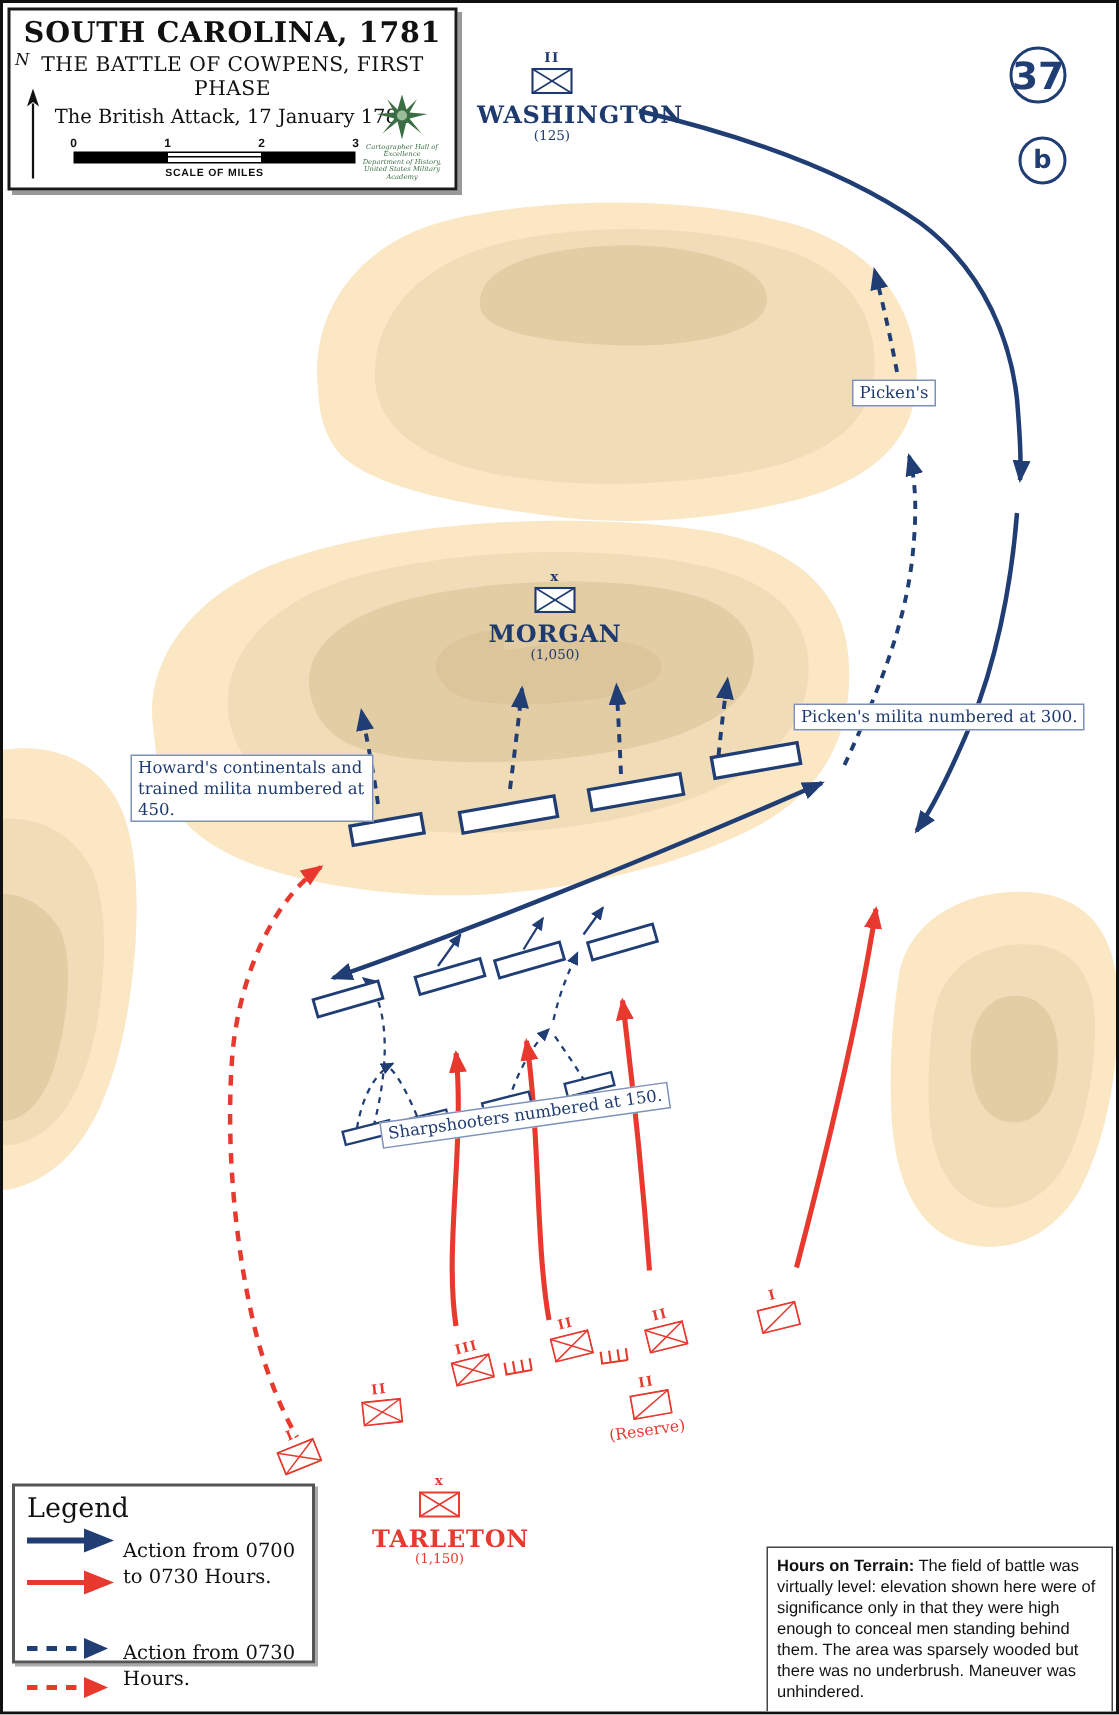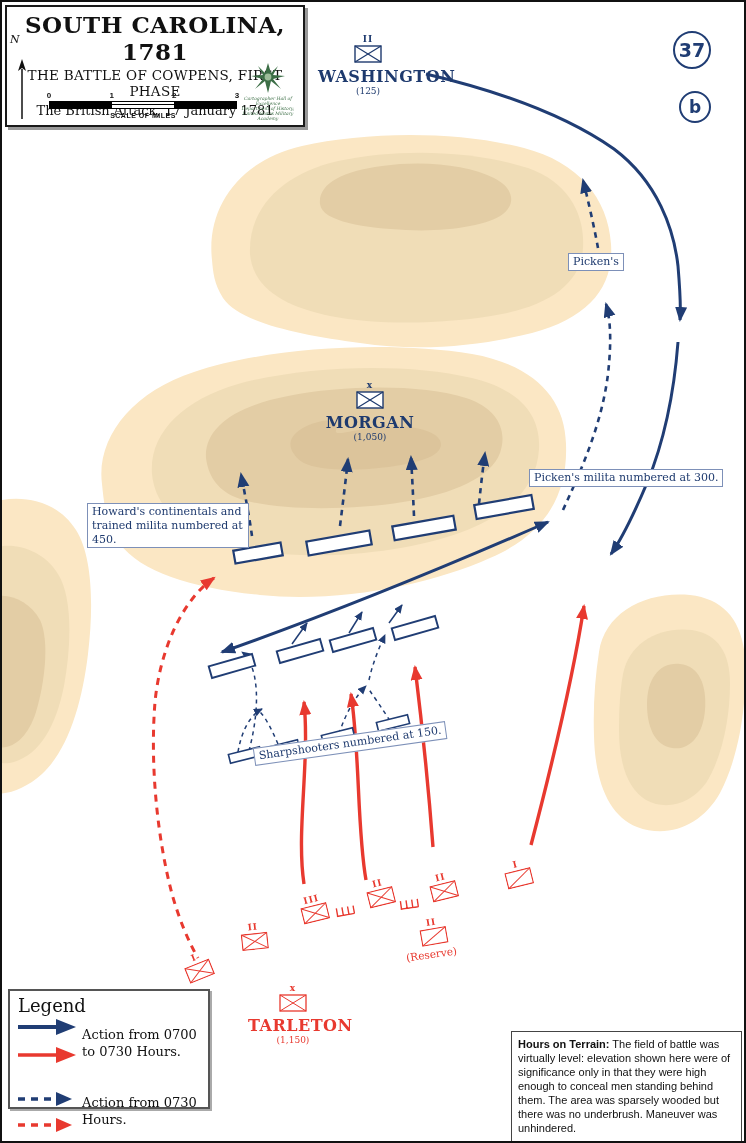--- a/index.html
+++ b/index.html
@@ -1,38 +1,38 @@
 <!DOCTYPE html>
 <html><head>
 <meta charset="utf-8">
 <style>
   html,body{margin:0;padding:0;background:#e8e8e8;}
   #page{position:relative;width:746px;height:1143px;background:#ffffff;border:2px solid #111;box-sizing:border-box;overflow:hidden;font-family:"DejaVu Serif","Liberation Serif",serif;}
   #mapsvg{position:absolute;left:0;top:0;}
   .navy{color:#1e3a6e;}
   
   #titlebox{position:absolute;left:3px;top:3px;width:300px;height:122px;background:#fff;border:2.5px solid #1a1a1a;box-shadow:3px 3px 0 #999;box-sizing:border-box;}
-  #titlebox .t1{font-size:23px;font-weight:bold;text-align:center;margin-top:4px;letter-spacing:.5px;color:#111;}
+  #titlebox .t1{font-size:19px;font-weight:bold;text-align:center;margin-top:4px;letter-spacing:.5px;color:#111;}
   #titlebox .t2{font-size:13.5px;text-align:center;margin-top:2px;letter-spacing:.3px;color:#111;}
   #titlebox .t3{font-size:13px;text-align:center;margin-top:4px;color:#111;}
   #northarrow{position:absolute;left:6px;top:52px;width:18px;height:64px;}
   #north-n{position:absolute;left:3px;top:26px;font-size:11px;font-style:italic;color:#111;}
   #scalewrap{position:absolute;left:42px;top:84px;width:188px;}
   #scaleticks{position:relative;height:10px;font-family:"Liberation Sans",sans-serif;font-size:8px;font-weight:bold;color:#111;}
   #scaleticks span{position:absolute;top:0;transform:translateX(-50%);}
   #scalebar{position:relative;height:6px;border:1px solid #000;background:#fff;}
   #scalebar .seg1{position:absolute;left:0;top:0;width:33.33%;height:100%;background:#000;}
   #scalebar .mid{position:absolute;left:33.33%;top:2px;width:33.33%;height:1px;background:#000;}
   #scalebar .seg3{position:absolute;left:66.66%;top:0;width:33.34%;height:100%;background:#000;}
   #scalelabel{text-align:center;font-family:"Liberation Sans",sans-serif;font-size:7px;font-weight:bold;letter-spacing:.5px;margin-top:3px;color:#111;}
   #logo{position:absolute;right:6px;bottom:3px;width:58px;text-align:center;}
   #logo .cap{font-size:4.5px;font-style:italic;color:#3c6e46;line-height:1.1;}
   
   .badge{position:absolute;border:2.2px solid #203d74;border-radius:50%;color:#203d74;display:flex;align-items:center;justify-content:center;font-family:"DejaVu Sans","Liberation Sans",sans-serif;font-weight:bold;background:#fff;}
-  #badge37{left:671px;top:29px;width:34px;height:34px;font-size:19px;}
+  #badge37{left:671px;top:29px;width:34px;height:34px;font-size:25px;}
   #badgeb{left:677px;top:89px;width:28px;height:28px;font-size:17px;}
   
   .lbox{position:absolute;background:#fff;border:1px solid #7d90b8;color:#1e3a6e;font-size:11px;padding:1px 4px;white-space:nowrap;line-height:1.25;}
   #lbl-howards{white-space:normal;width:152px;}
   
   .unit{position:absolute;text-align:center;}
   .unit .ech{font-size:9px;font-weight:bold;letter-spacing:1px;line-height:1;margin-bottom:1px;}
   .unit.red .ech{color:#e8392f;}
   .unit.navy .ech{color:#1e3a6e;}
   .uname{font-size:16px;font-weight:bold;letter-spacing:.5px;line-height:1.2;}

